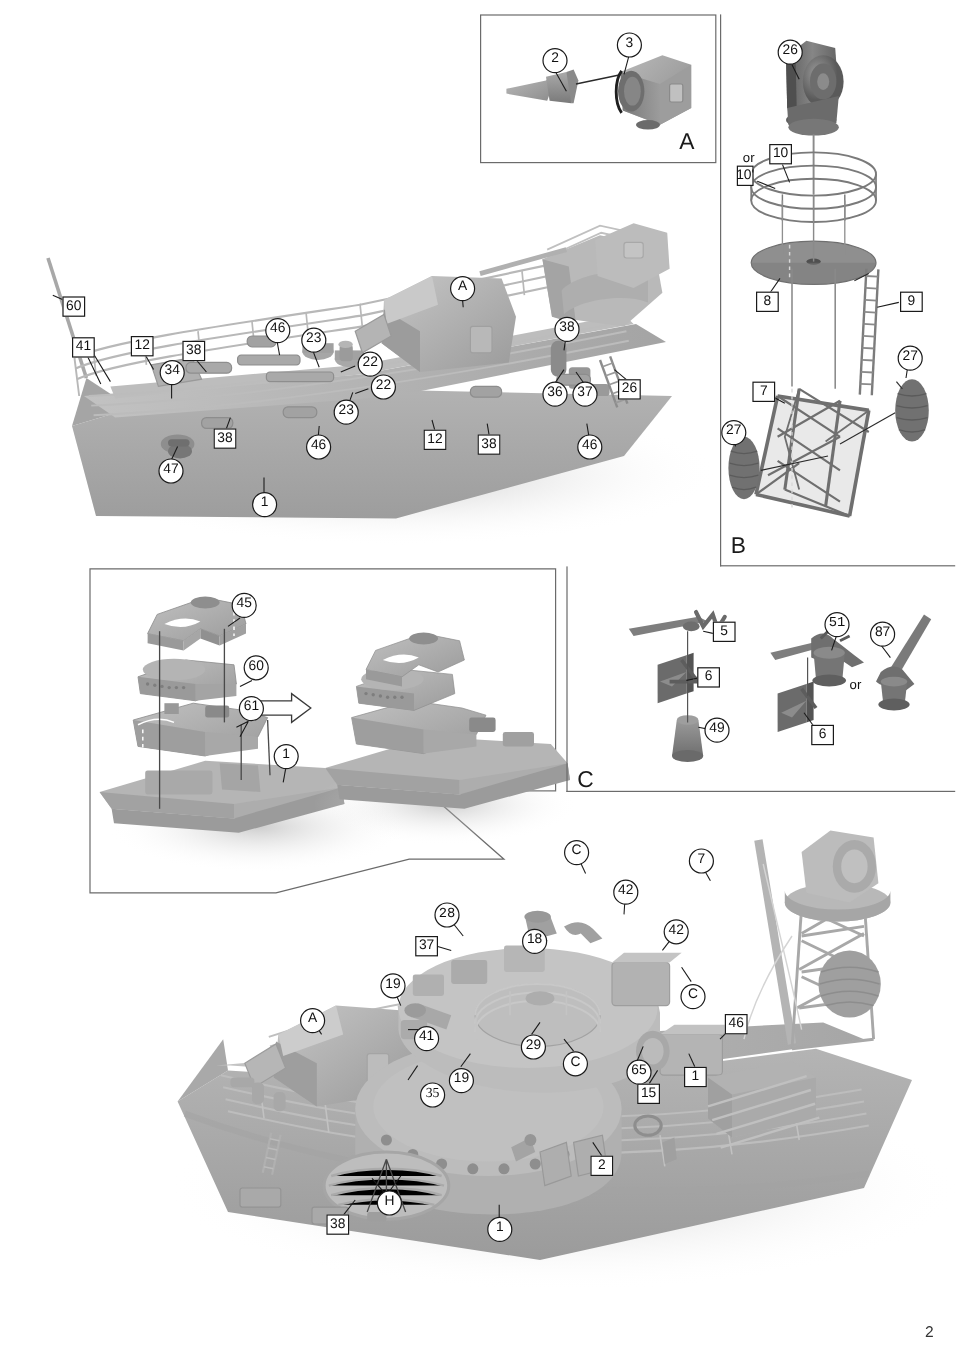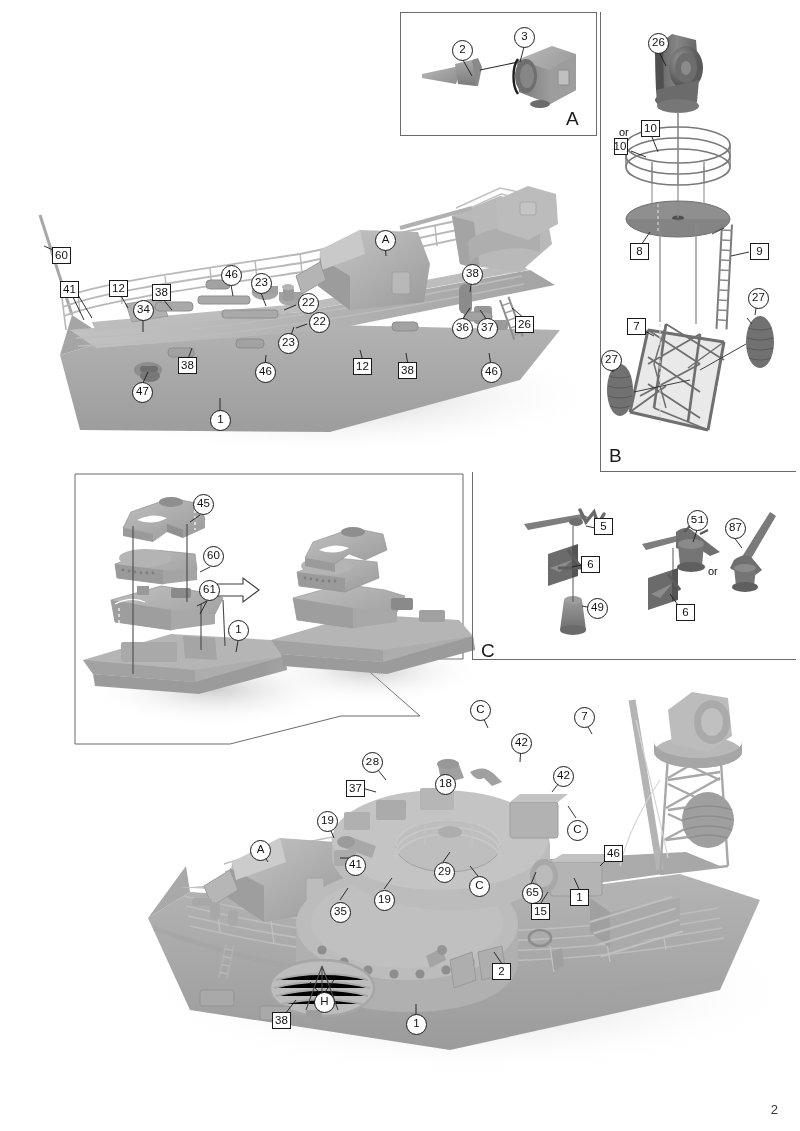--- a/index.html
+++ b/index.html
@@ -861,21 +861,21 @@
   <div class="cal circ" style="left:435px;top:774px;">18</div>
   <div class="cal circ" style="left:317px;top:811px;">19</div>
   <div class="cal circ" style="left:567px;top:820px;">C</div>
   <div class="cal circ" style="left:250px;top:840px;">A</div>
   <div class="cal circ" style="left:345px;top:855px;">41</div>
   <div class="cal circ" style="left:374px;top:890px;">19</div>
   <div class="cal circ" style="left:434px;top:862px;">29</div>
   <div class="cal circ" style="left:469px;top:876px;">C</div>
   <div class="cal circ" style="left:522px;top:883px;">65</div>
   <div class="cal sq" style="left:604px;top:845px;">46</div>
-  <div class="cal circ" style="left:330px;top:902px;">35</div>
+  <div class="cal circ" style="left:350px;top:902px;font-family:Liberation Serif, serif;">35</div>
   <div class="cal sq" style="left:531px;top:903px;">15</div>
   <div class="cal sq" style="left:570px;top:889px;">1</div>
   <div class="cal sq" style="left:492px;top:963px;">2</div>
   <div class="cal sq" style="left:272px;top:1012px;">38</div>
   <div class="cal circ" style="left:314px;top:992px;">H</div>
   <div class="cal circ" style="left:406px;top:1014px;">1</div>
 
   <svg style="position:absolute;left:0;top:0;" width="800" height="1131">
     <g stroke="#1a1a1a" stroke-width=".9" fill="none">
       <path d="M463,60 L472,76"></path>

